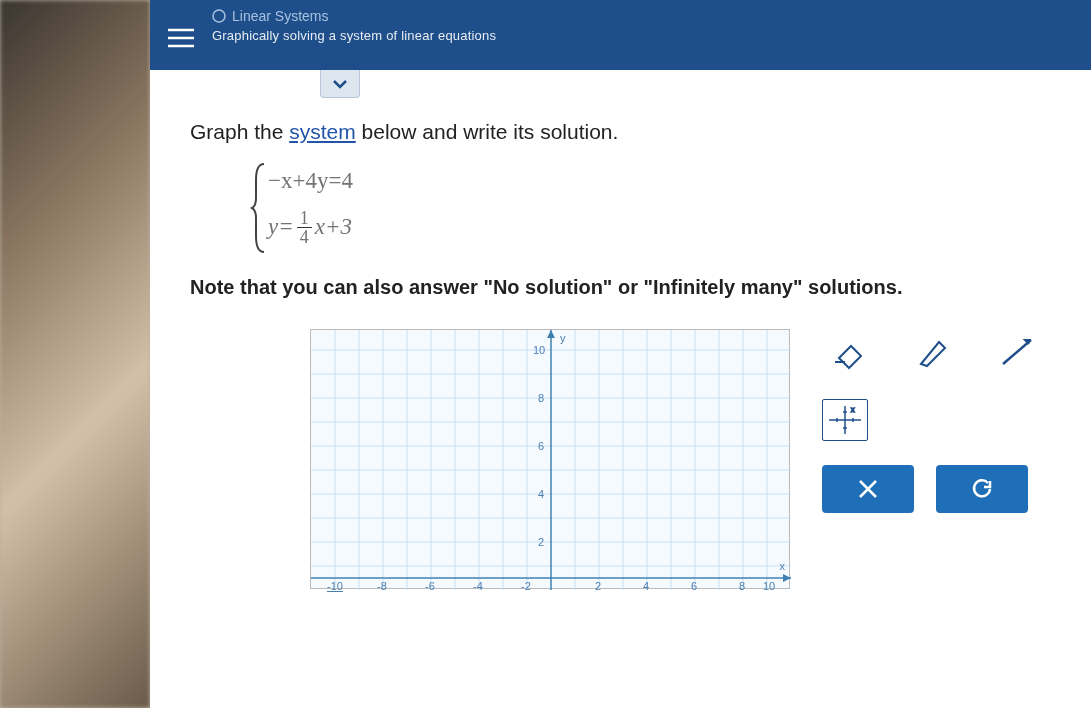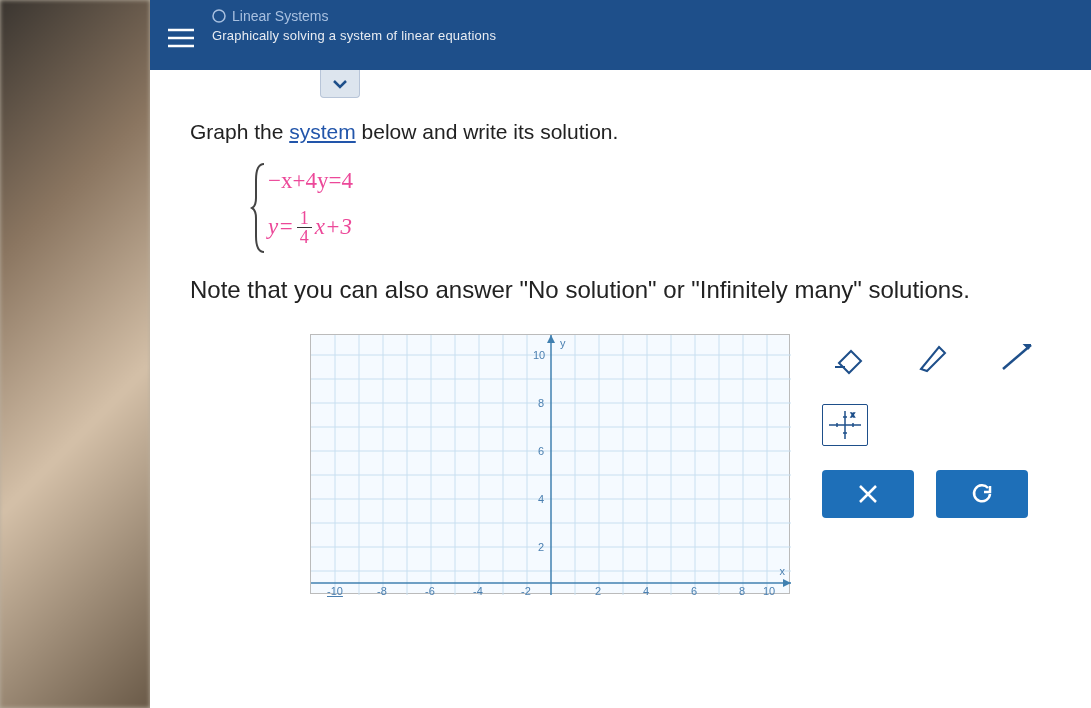--- a/index.html
+++ b/index.html
@@ -78,37 +78,38 @@
   margin: 10px 0 22px 60px;
   position: relative;
   padding-left: 18px;
 }
 .brace {
   position: absolute;
   left: 0;
   top: 0;
   height: 100%;
 }
-.eq-line { font-size: 23px; color: #ec4899; font-family: "Times New Roman", serif; font-style: italic; display: flex; align-items: center; height: 38px; }
+.eq-line { font-size: 23px; color: #737373; font-family: "Times New Roman", serif; font-style: italic; display: flex; align-items: center; height: 38px; }
 .eq-line .roman { font-style: normal; }
 .frac {
   display: inline-flex;
   flex-direction: column;
   align-items: center;
   font-size: 18px;
   margin: 0 3px;
   vertical-align: middle;
   font-style: normal;
 }
 .frac .num { border-bottom: 1.5px solid #333; padding: 0 3px; line-height: 1; }
 .frac .den { padding: 0 3px; line-height: 1; }
 .note {
-  font-size: 24px;
+  font-size: 20px;
   color: #222;
   margin-bottom: 30px;
+  font-weight: bold;
 }
 .workspace {
   display: flex;
   gap: 32px;
   align-items: flex-start;
   padding-left: 120px;
 }
 .graph-panel {
   width: 480px;
   height: 260px;

